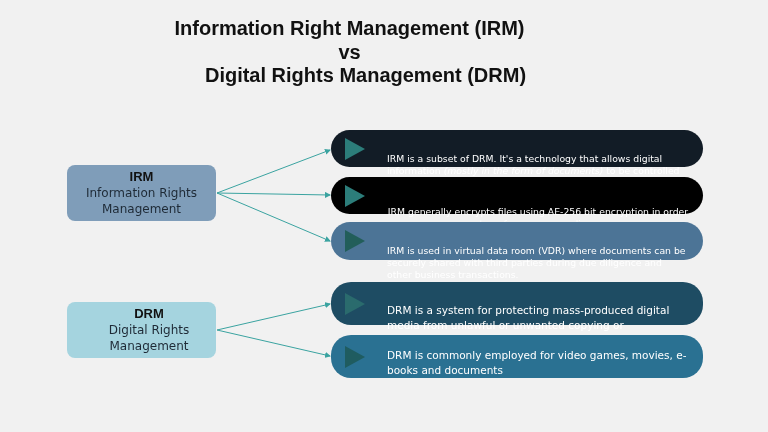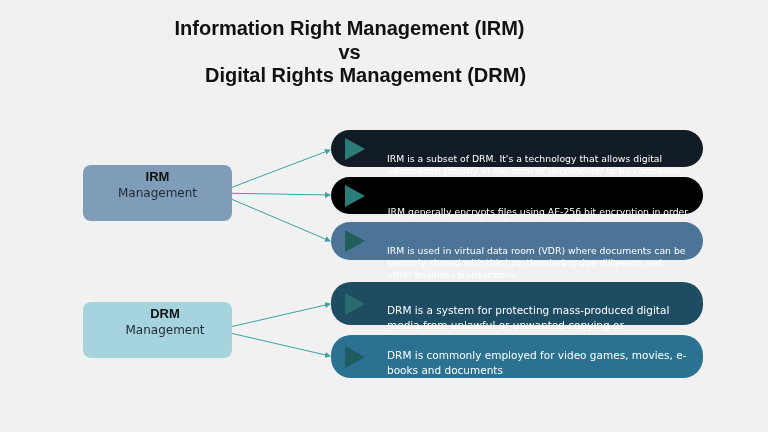--- a/index.html
+++ b/index.html
@@ -1,19 +1,19 @@
 <!DOCTYPE html>
 <html><head>
 <meta charset="utf-8">
 <style>
   html, body { margin:0; padding:0; }
   body { width:768px; height:432px; background:#f1f1f1; position:relative; overflow:hidden; font-family:"DejaVu Sans", sans-serif; }
   .title { position:absolute; left:0; width:699px; text-align:center; font-family:"Liberation Sans", sans-serif; font-weight:bold; color:#111; font-size:20px; line-height:23px; }
   .t1 { top:17px; } .t2 { top:41px; } .t3 { top:64px;padding-left:16px; }
-  .box { position:absolute; left:67px; width:149px; border-radius:8px; text-align:center; color:#1e2a36; font-size:12px; line-height:16px; box-sizing:border-box; padding-top:4px;margin-left:16px; }
+  .box { position:absolute; left:67px; width:149px; border-radius:8px; text-align:center; color:#1e2a36; font-size:12px; line-height:16px; box-sizing:border-box; padding-top:4px; }
   .box .abbr { font-weight:bold; font-family:"Liberation Sans", sans-serif; font-size:13px; color:#111; }
   .box.irm { top:165px; height:56px; background:#7f9db9; }
   .box.drm { top:302px; height:56px; background:#a5d4df;padding-left:15px; }
   svg.lines { position:absolute; left:0; top:0; }
   .card { position:absolute; left:331px; width:372px; border-radius:20px; color:#fff; font-size:9.3px; line-height:12px; box-sizing:border-box; padding-left:56px; padding-right:14px; display:flex; align-items:center; }
   .card .tri { position:absolute; left:14px; top:50%; transform:translateY(-50%); width:0; height:0; border-top:11px solid transparent; border-bottom:11px solid transparent; border-left:20px solid #2c7d7a; }
   .card .txt { display:block;margin-top:44px; }
   .card .txt i { font-style:italic; }
   .c1 { top:130px; height:37px; background:#121c26; }
   .c2 { top:177px; height:37px; background:#000000;text-align:center; }
@@ -44,25 +44,27 @@
     <line x1="217" y1="193" x2="330" y2="150" marker-end="url(#arr)"></line>
     <line x1="217" y1="193" x2="330" y2="195" marker-end="url(#arr)"></line>
     <line x1="217" y1="193" x2="330" y2="241" marker-end="url(#arr)"></line>
     <line x1="217" y1="330" x2="330" y2="304" marker-end="url(#arr)"></line>
     <line x1="217" y1="330" x2="330" y2="356" marker-end="url(#arr)"></line>
   </g>
 </svg>
 
 <div class="box irm">
   <div class="abbr">IRM</div>
+  <div>Information Rights</div>
   <div>Management</div>
 </div>
 
 <div class="box drm">
   <div class="abbr">DRM</div>
+  <div>Digital Rights</div>
   <div>Management</div>
 </div>
 
 <div class="card c1">
   <span class="tri"></span>
   <span class="txt"><span>IRM is a subset of DRM. It's a technology that allows digital information </span><i>(mostly in the form of documents)</i><span> to be controlled from unwanted access.</span></span>
 </div>
 
 <div class="card c2">
   <span class="tri"></span>

